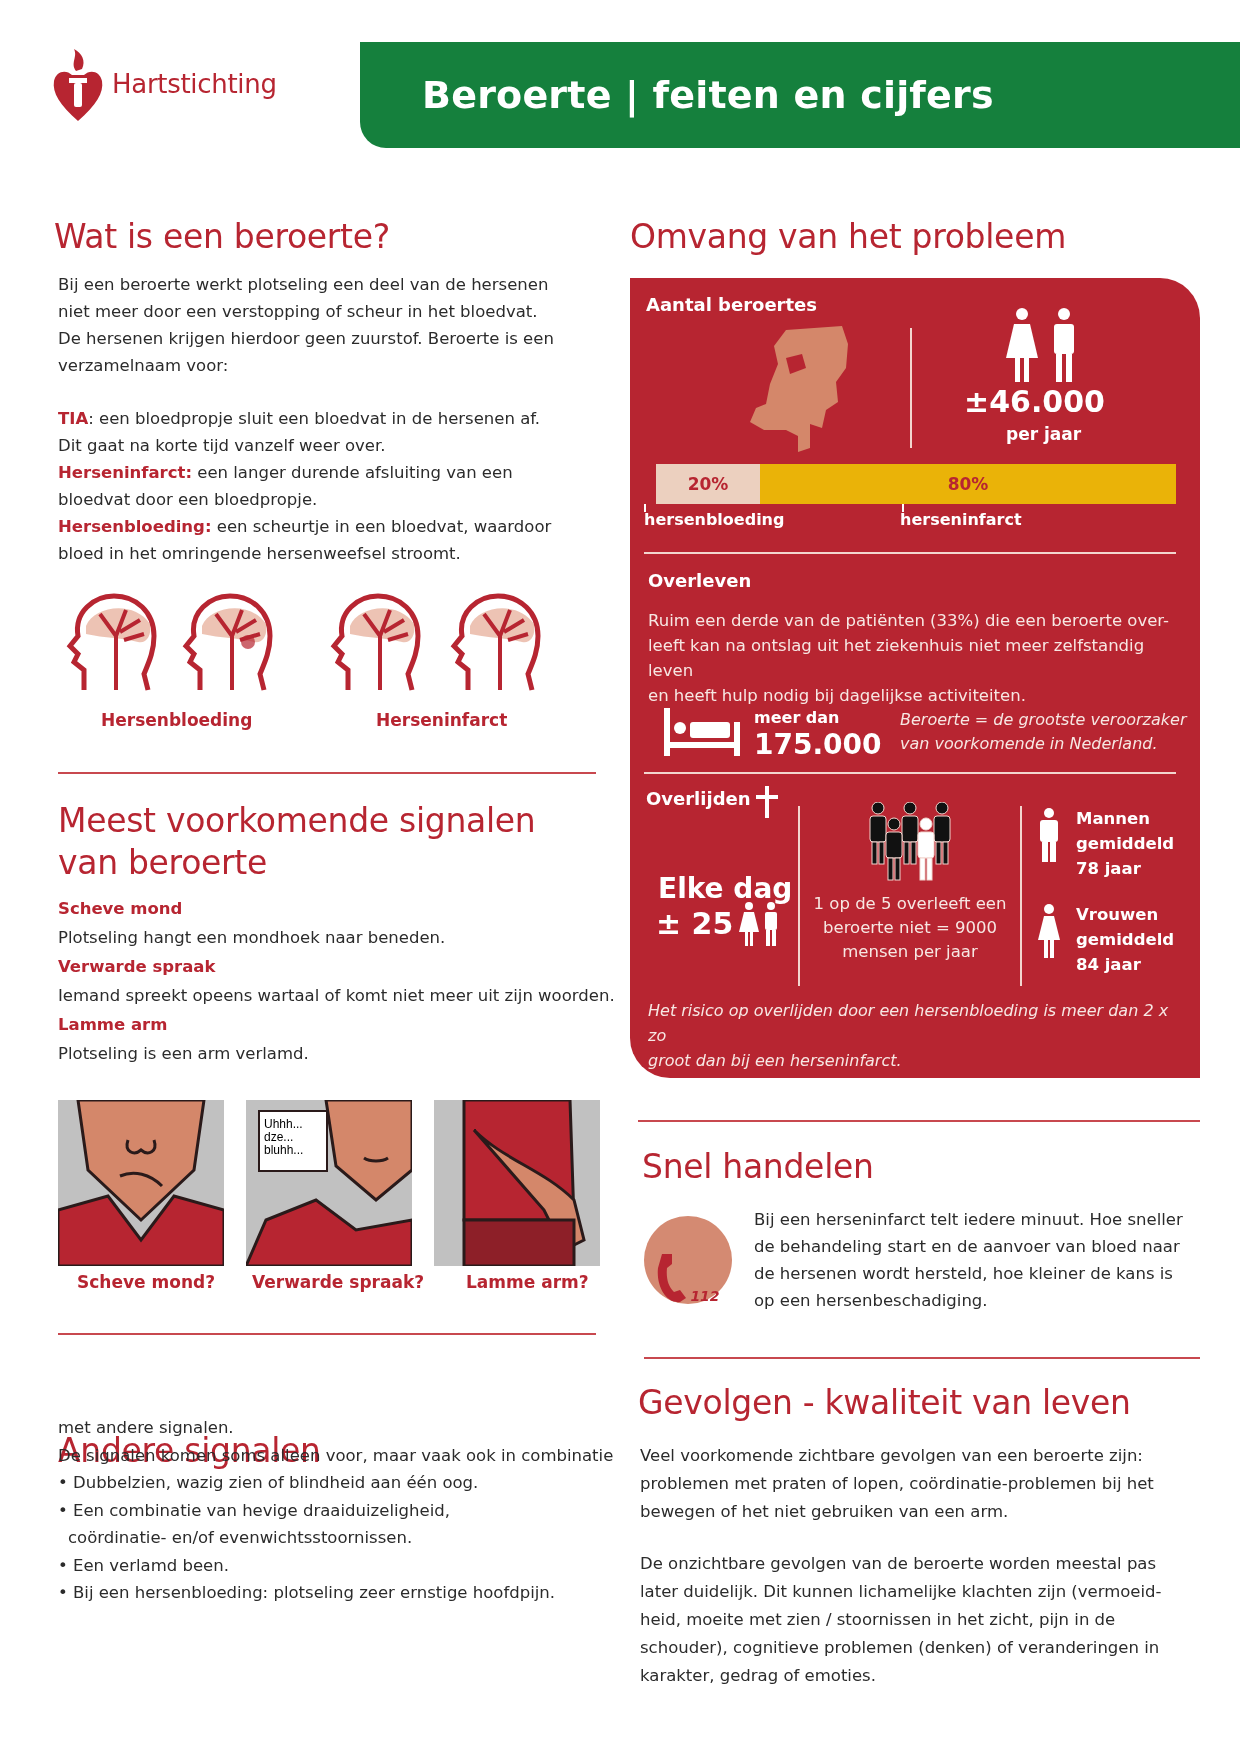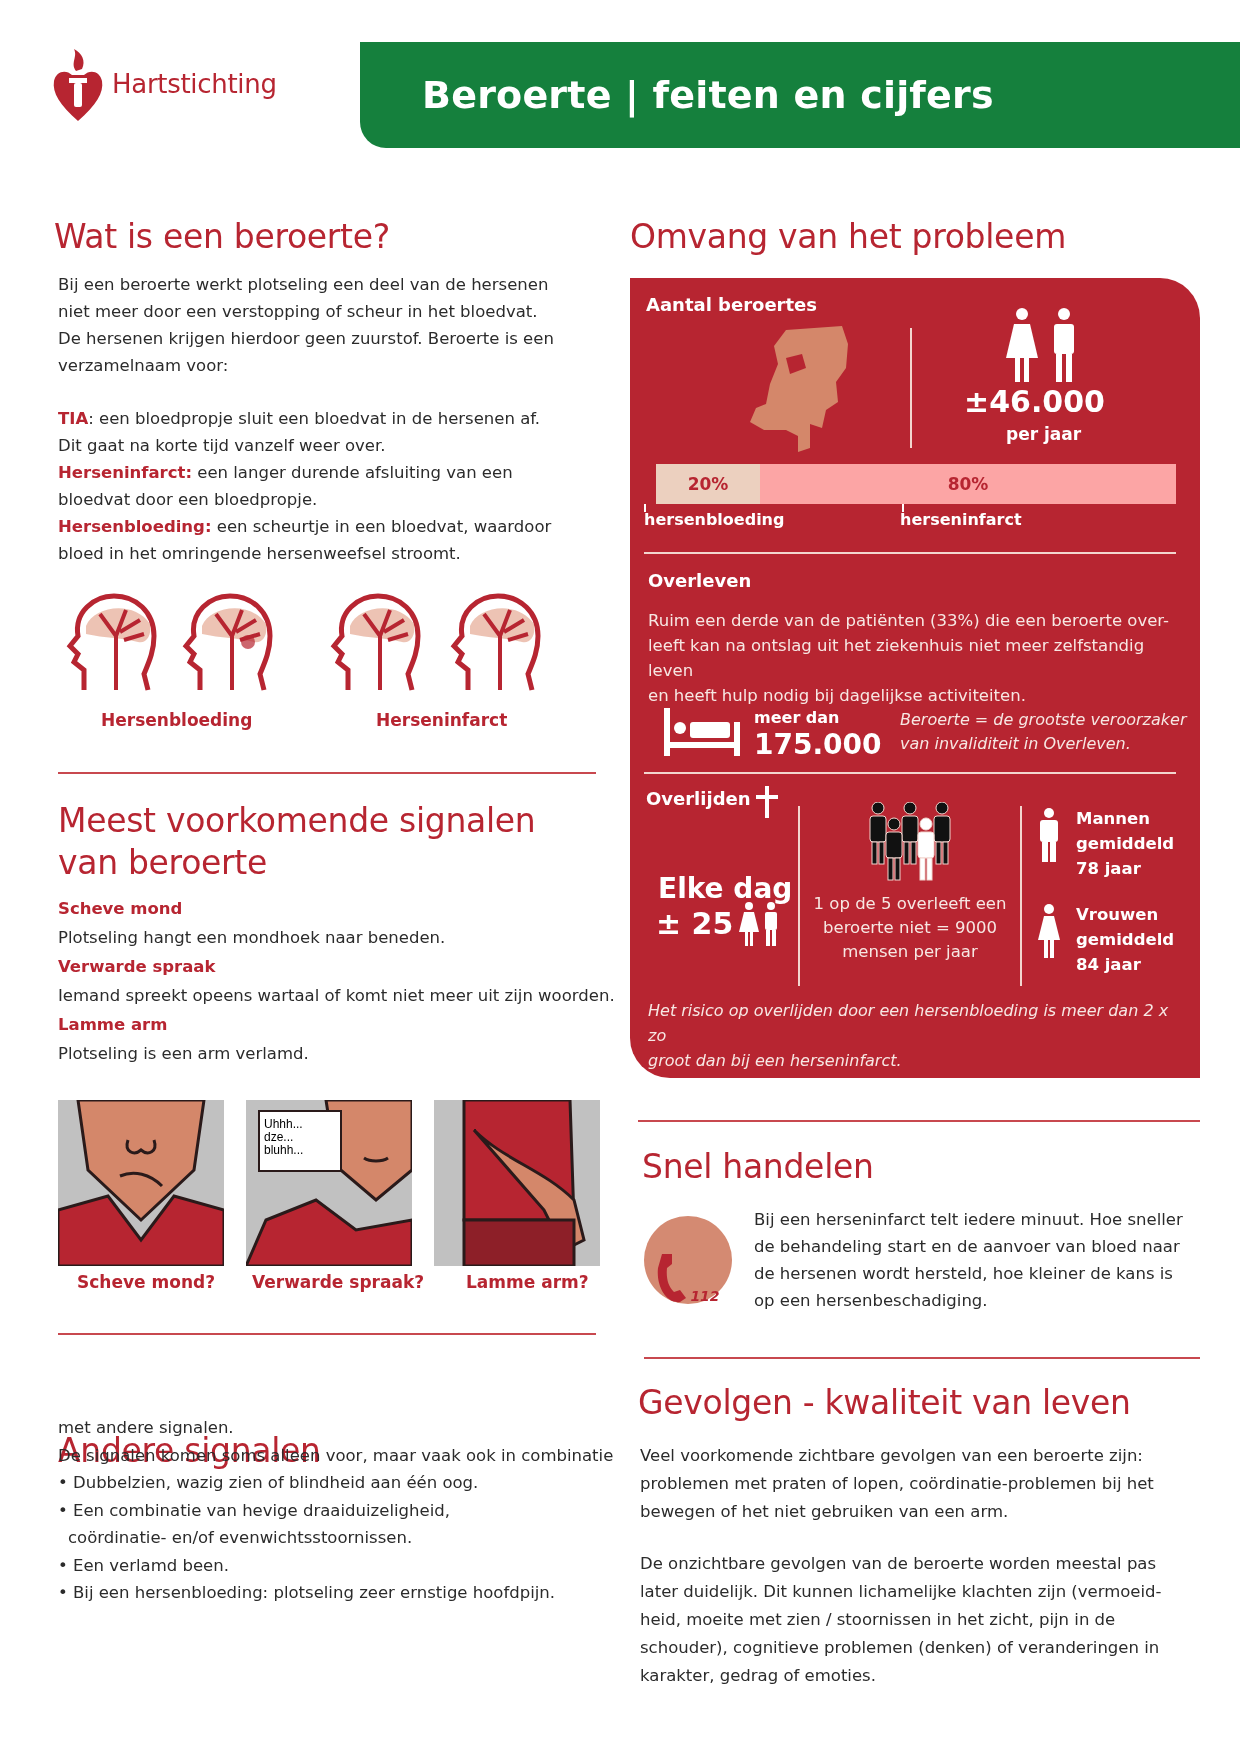--- a/index.html
+++ b/index.html
@@ -14,23 +14,23 @@
   .p { font-size: 16.5px; line-height: 27px; color: #2b2b2b; }
   .b-red { color: #b72531; font-weight: bold; }
   .hr { height: 2px; background: #c8484f; }
   .cap { font-size: 17px; font-weight: bold; color: #b72531; }
   
   .panel { left: 630px; top: 278px; width: 570px; height: 800px; background: #b72531; border-radius: 0 40px 0 40px; color: #fff; }
   .panel .lbl { font-size: 18px; font-weight: bold; color: #fff; }
   .wline { background: #f3d6cf; }
   .bar { left: 14px; top: 186px; width: 532px; height: 40px; display:flex;padding-left:12px; }
   .bar .s1 { width: 20%; background: #ecd0bf; color: #b72531; font-weight: bold; font-size: 17px; display:flex; align-items:center; justify-content:center; }
-  .bar .s2 { width: 80%; background: #fca5a5; color: #b72531; font-weight: bold; font-size: 17px; display:flex; align-items:center; justify-content:center; }
+  .bar .s2 { width: 80%; background: #eab308; color: #b72531; font-weight: bold; font-size: 17px; display:flex; align-items:center; justify-content:center; }
   .comic { width: 166px; height: 166px; background: #c1c1c1; overflow: hidden; position: absolute; }
-  .bubble { position: absolute; left: 12px; top: 10px; width: 84px; height: 62px; background: #fff; border: 2px solid #2a1a1a; font-family: "Liberation Sans", sans-serif; font-size: 12px; line-height: 13px; padding: 6px 4px; color:#000; }
+  .bubble { position: absolute; left: 12px; top: 10px; width: 70px; height: 62px; background: #fff; border: 2px solid #2a1a1a; font-family: "Liberation Sans", sans-serif; font-size: 12px; line-height: 13px; padding: 6px 4px; color:#000; }
   .phone-circle { left: 644px; top: 1216px; width: 88px; height: 88px; border-radius: 50%; background: #d48a72; display:flex; align-items:flex-end; justify-content:center; }
   .bullet-list div { font-size: 16.5px; line-height: 27.5px; }
 </style>
 </head>
 <body>
 
 <div class="abs logo">
   <svg width="52" height="78" viewBox="0 0 52 78">
     <path d="M26 76 C8 60 0 48 2 36 C4 26 14 24 20 30 L32 30 C38 24 48 26 50 36 C52 48 44 60 26 76 Z" fill="#b72531"></path>
     <path d="M24 26 C18 18 26 12 22 4 C30 8 34 16 30 24 Z" fill="#b72531"></path>
@@ -180,21 +180,21 @@
     <rect x="0" y="0" width="6" height="48" fill="#fff"></rect>
     <rect x="70" y="14" width="6" height="34" fill="#fff"></rect>
     <rect x="0" y="34" width="76" height="6" fill="#fff"></rect>
     <circle cx="16" cy="20" r="6" fill="#fff"></circle>
     <rect x="26" y="14" width="40" height="16" rx="3" fill="#fff"></rect>
   </svg>
   <div class="abs" style="left:124px; top:430px; font-size:16px; font-weight:bold;">meer dan</div>
   <div class="abs" style="left:124px; top:450px; font-size:28px; font-weight:bold;">175.000</div>
   <div class="abs" style="left:270px; top:430px; font-size:16px; line-height:24px; font-style:italic; color:#f7e7e3;">
     <div>Beroerte = de grootste veroorzaker</div>
-    <div>van invaliditeit in Overleven.</div>
+    <div>van voorkomende in Nederland.</div>
   </div>
 
   <div class="abs wline" style="left:14px; top:494px; width:532px; height:2px;"></div>
 
   <div class="abs lbl" style="left:16px; top:510px;">Overlijden</div>
   <svg class="abs" style="left:126px; top:508px;" width="22" height="32" viewBox="0 0 22 32">
     <rect x="9" y="0" width="4" height="32" fill="#fff"></rect>
       <rect x="0" y="9" width="22" height="4" fill="#fff"></rect>
   </svg>
   <div class="abs" style="left:168px; top:528px; width:2px; height:180px; background:#f3d6cf;"></div>

